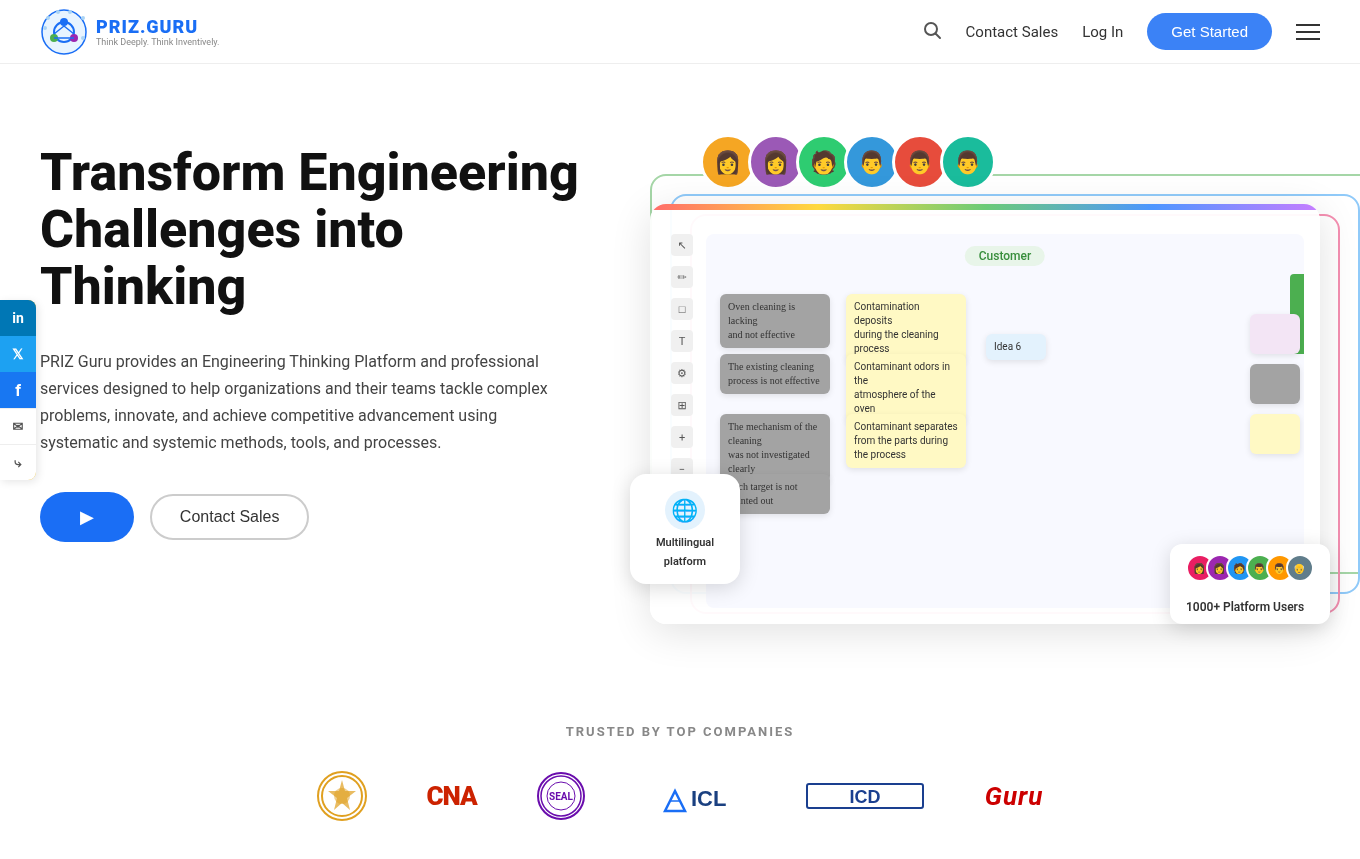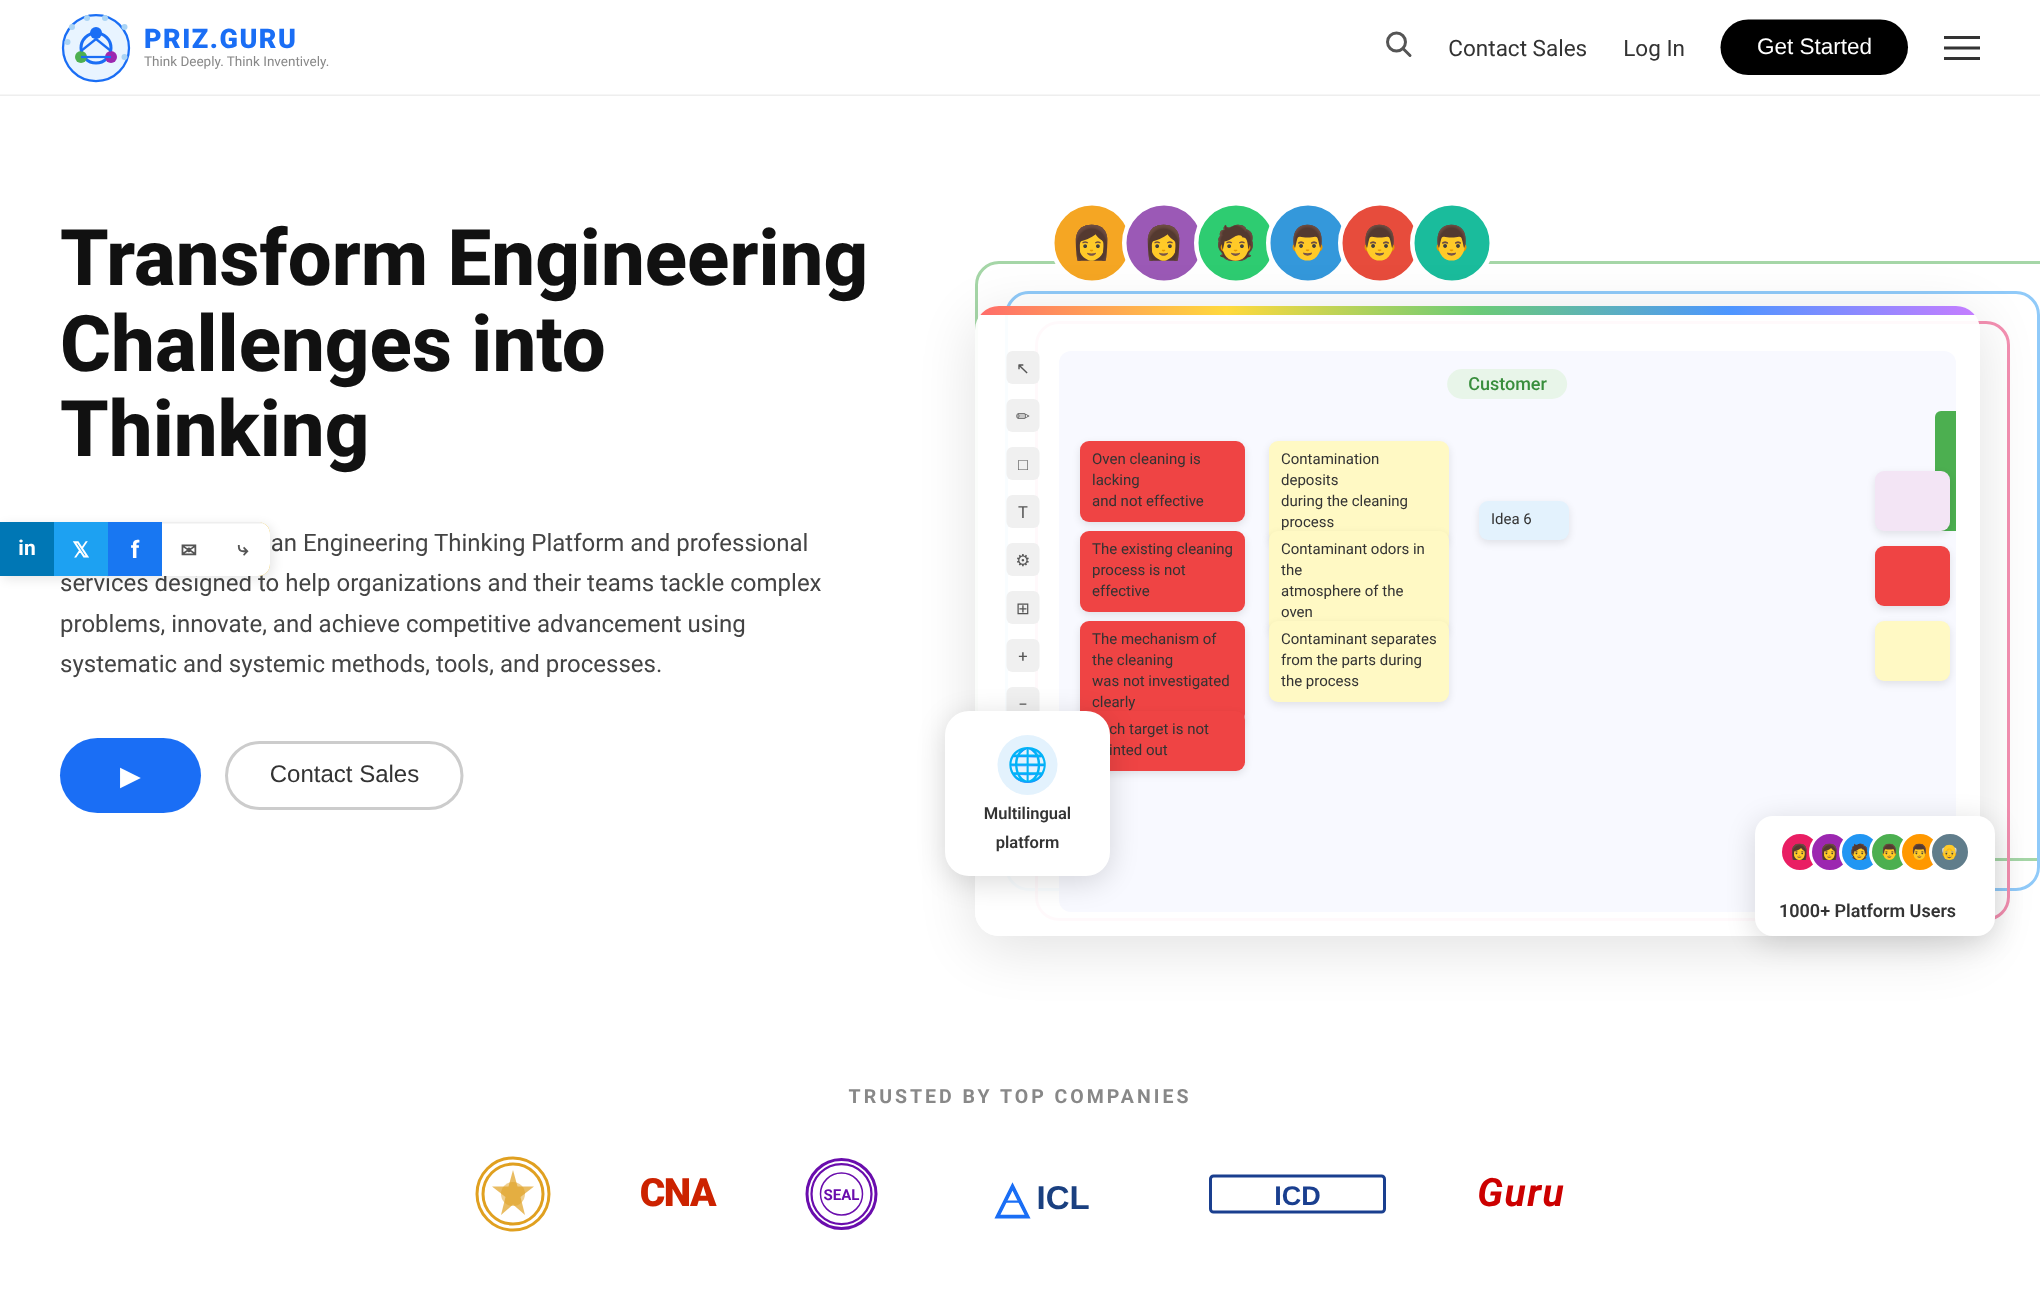--- a/index.html
+++ b/index.html
@@ -9,32 +9,32 @@
     nav {
       display: flex; align-items: center; justify-content: space-between;
       padding: 0 40px; height: 64px; border-bottom: 1px solid #eee;
       position: sticky; top: 0; background: #fff; z-index: 100;
     }
     .nav-logo { display: flex; align-items: center; gap: 8px; }
     .logo-icon { width: 48px; height: 48px; }
     .nav-right { display: flex; align-items: center; gap: 24px; }
     .nav-link { color: #333; text-decoration: none; font-size: 15px; cursor: pointer; }
     .btn-get-started {
-      background: #000000; color: #fff; border: none; border-radius: 24px;
+      background: #3b82f6; color: #fff; border: none; border-radius: 24px;
       padding: 10px 24px; font-size: 15px; cursor: pointer; font-weight: 500;
     }
     .menu-icon { display: flex; flex-direction: column; gap: 5px; cursor: pointer; }
     .menu-icon span { display: block; width: 24px; height: 2px; background: #333; }
     .search-icon { cursor: pointer; color: #555; font-size: 18px; }
 
     
     .social-sidebar {
-      position: fixed; left: 0; top: 300px; display: flex; flex-direction: row;
+      position: fixed; left: 0; top: 300px; display: flex; flex-direction: column;
       background: #eab308; border-radius: 0 8px 8px 0; box-shadow: 2px 2px 8px rgba(0,0,0,0.1);
-      z-index: 50; overflow: hidden; margin-top: 48px;
+      z-index: 50; overflow: hidden;
     }
     .social-btn {
       width: 36px; height: 36px; display: flex; align-items: center; justify-content: center;
       color: #fff; font-size: 13px; font-weight: bold; cursor: pointer; text-decoration: none;
     }
     .social-linkedin { background: #0077b5; }
     .social-twitter { background: #1da1f2; }
     .social-facebook { background: #1877f2; }
     .social-email { background: #fff; color: #555; border-top: 1px solid #eee; }
     .social-share { background: #fff; color: #555; border-top: 1px solid #eee; }
@@ -120,21 +120,21 @@
       position: absolute; top: 12px; left: 50%; transform: translateX(-50%);
       background: #e8f5e9; color: #388e3c; padding: 3px 14px; border-radius: 12px;
       font-size: 12px; font-weight: 500;
     }
 
     
     .sticky {
       position: absolute; border-radius: 6px; padding: 6px 8px;
       font-size: 10px; color: #333; line-height: 1.4; box-shadow: 0 2px 6px rgba(0,0,0,0.1);
     }
-    .s-pink { background: #ef4444; }
+    .s-pink { background: #a3a3a3; font-family: Liberation Serif, serif; }
     .s-yellow { background: #fff9c4; }
     .s-blue { background: #e3f2fd; }
     .s-purple { background: #f3e5f5; }
 
     
     .green-bar {
       position: absolute; right: 0; top: 40px; width: 14px; height: 80px;
       background: #4caf50; border-radius: 4px 0 0 4px;
     }
 

